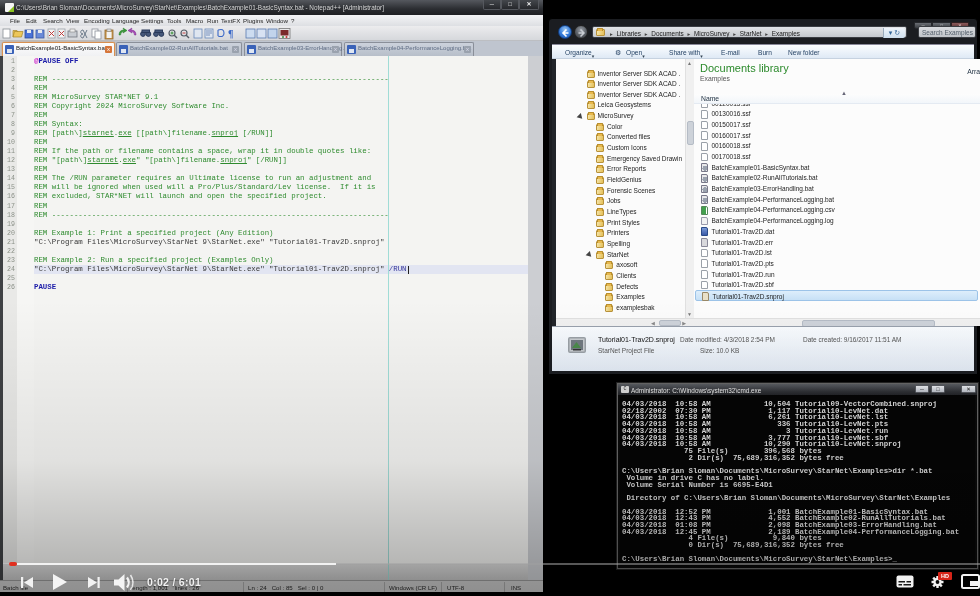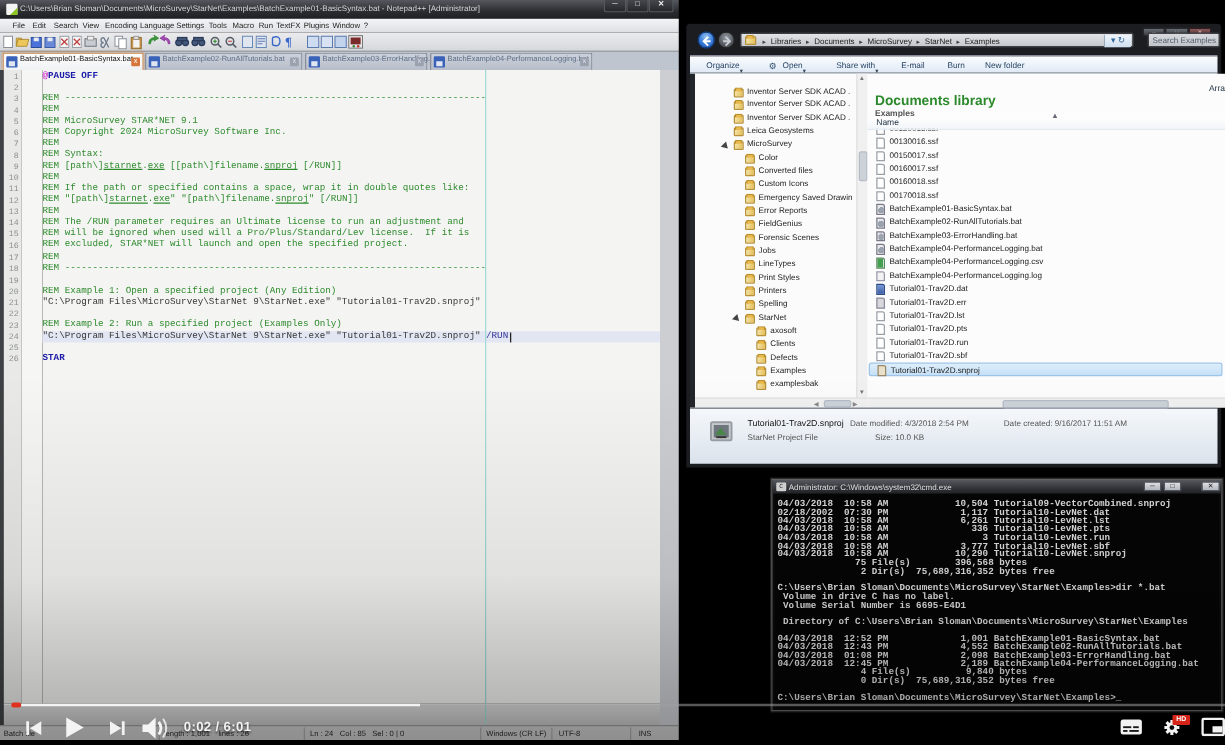--- a/index.html
+++ b/index.html
@@ -85,21 +85,21 @@
 .titem { position:absolute; font-size:6.5px; color:#1c1c1c; white-space:nowrap; }
 .fold { position:absolute; width:8px; height:7px; background:linear-gradient(105deg,#f6e7ae,#e3bd55);
   border:1px solid #b8923a; border-radius:1px; }
 .fold:before { content:""; position:absolute; left:0px; top:-2px; width:4px; height:2px;
   background:#e9b94d; border:1px solid #b98f2e; border-bottom:none; border-radius:1px 1px 0 0; }
 .texp { position:absolute; width:0; height:0; border-left:3px solid transparent; border-right:3px solid transparent; }
 #tree-vscroll { position:absolute; left:133px; top:0px; width:9px; height:259px; background:#f0f0f0; border-left:1px solid #e0e0e0;}
 #tree-vthumb { position:absolute; left:1px; top:62px; width:7px; height:24px; background:#cdd2d9; border:1px solid #b5bcc6; border-radius:2px;}
 
 #flist { position:absolute; left:142px; top:0; width:288px; height:267px; background:#fcfcfc; }
-#flhead { position:absolute; left:6px; top:16px;font-weight:bold; }
+#flhead { position:absolute; left:6px; top:3px; }
 #flhead .h1 { font-size:11px; color:#2c8a2c; }
 #flhead .h2 { font-size:6.8px; color:#555; margin-top:1px; }
 #arr { position:absolute; right:2px; top:9px; font-size:6.8px; color:#234; white-space:nowrap; }
 #colhead { position:absolute; left:0px; top:35px; width:100%; height:10px; background:linear-gradient(#fdfdfd,#f2f6fa);
   border-bottom:1px solid #e4eaf2; font-size:6.8px; color:#234; z-index:3; }
 #colhead span { position:absolute; left:7px; top:1px; }
 #sortarr { position:absolute; left:147px; top:-4px; font-size:6px; color:#667; }
 .frow { position:absolute; left:1px; width:283px; height:10.6px; font-size:6.5px; color:#1c1c1c; white-space:nowrap; }
 .frow .nm { position:absolute; left:16.5px; top:1.4px; }
 .ficon { position:absolute; left:6px; top:1px; width:7px; height:8.5px; background:#fff; border:1px solid #9aa0a8; border-radius:0 2px 0 0; }
@@ -276,36 +276,36 @@
 <pre style="font-family:&quot;Liberation Mono&quot;,monospace; font-size:7.4px; line-height:9.03px; color:#383838; padding-top:1px;"><span class="mg">@</span><span class="kw">PAUSE OFF</span>
 
 <span class="c">REM ----------------------------------------------------------------------------</span>
 <span class="c">REM</span>
 <span class="c">REM MicroSurvey STAR*NET 9.1</span>
 <span class="c">REM Copyright 2024 MicroSurvey Software Inc.</span>
 <span class="c">REM</span>
 <span class="c">REM Syntax:</span>
 <span class="c">REM [path\]<span class="u">starnet</span>.<span class="u">exe</span> [[path\]filename.<span class="u">snproj</span> [/RUN]]</span>
 <span class="c">REM</span>
-<span class="c">REM If the path or specified contains a space, wrap it in double quotes like:</span>
+<span class="c">REM If the path or filename contains a space, wrap it in double quotes like:</span>
 <span class="c">REM "[path\]<span class="u">starnet</span>.<span class="u">exe</span>" "[path\]filename.<span class="u">snproj</span>" [/RUN]]</span>
 <span class="c">REM</span>
 <span class="c">REM The /RUN parameter requires an Ultimate license to run an adjustment and</span>
 <span class="c">REM will be ignored when used will a Pro/Plus/Standard/Lev license.  If it is</span>
 <span class="c">REM excluded, STAR*NET will launch and open the specified project.</span>
 <span class="c">REM</span>
 <span class="c">REM ----------------------------------------------------------------------------</span>
 
-<span class="c">REM Example 1: Open a specified project (Any Edition)</span>
+<span class="c">REM Example 1: Print a specified project (Any Edition)</span>
 "C:\Program Files\MicroSurvey\StarNet 9\StarNet.exe" "Tutorial01-Trav2D.snproj"
 
 <span class="c">REM Example 2: Run a specified project (Examples Only)</span>
 "C:\Program Files\MicroSurvey\StarNet 9\StarNet.exe" "Tutorial01-Trav2D.snproj" <span style="color:#33339a">/RUN</span>
 
-<span class="kw">STAR</span></pre>
+<span class="kw">PAUSE</span></pre>
   </div>
   <div class="abs" id="npp-vscroll"></div>
 
   <div class="abs" id="npp-hscroll"></div>
   <div class="abs" id="npp-status">
     <span style="left:3px">Batch file</span>
     <span style="left:131px">length : 1,001&nbsp;&nbsp;&nbsp;&nbsp;lines : 26</span>
     <span style="left:248px">Ln : 24&nbsp;&nbsp;&nbsp;Col : 85&nbsp;&nbsp;&nbsp;Sel : 0 | 0</span>
     <span style="left:389px">Windows (CR LF)</span>
     <span style="left:447px">UTF-8</span>

